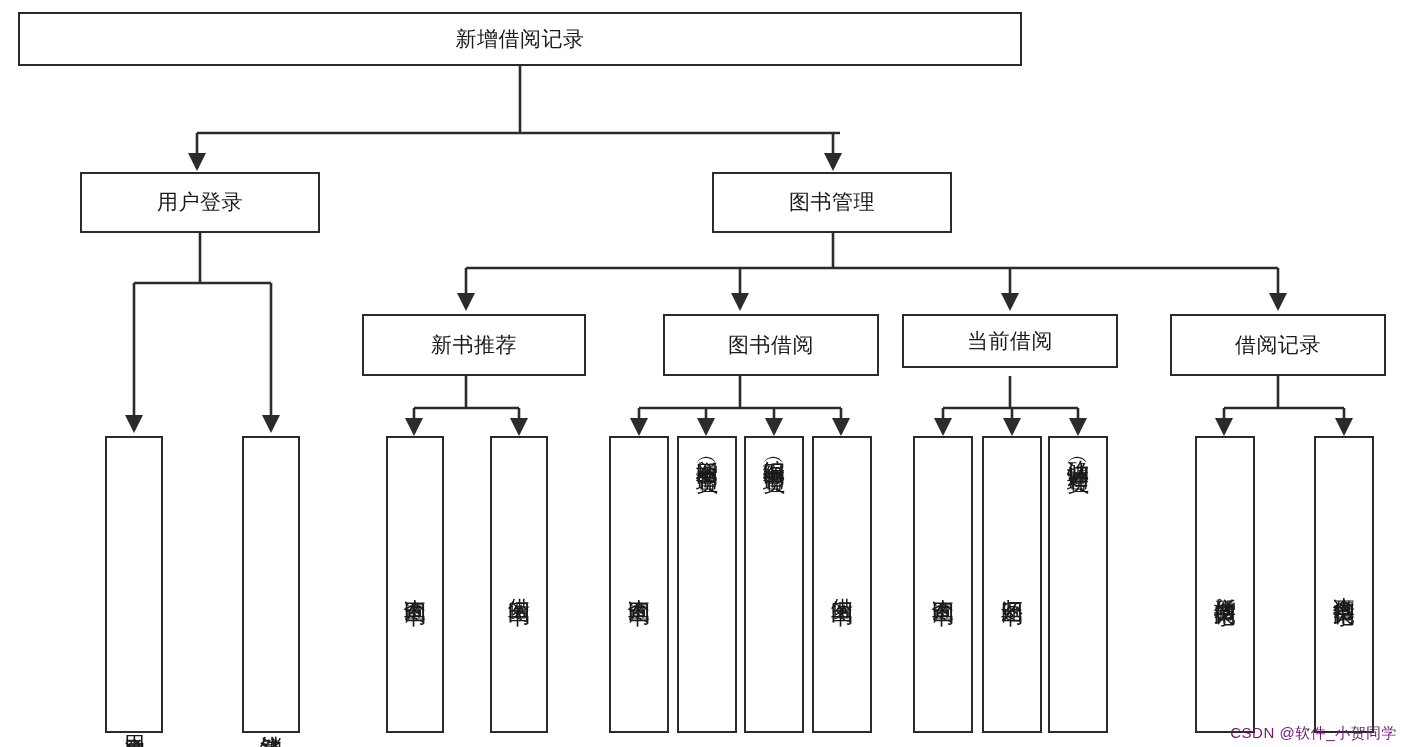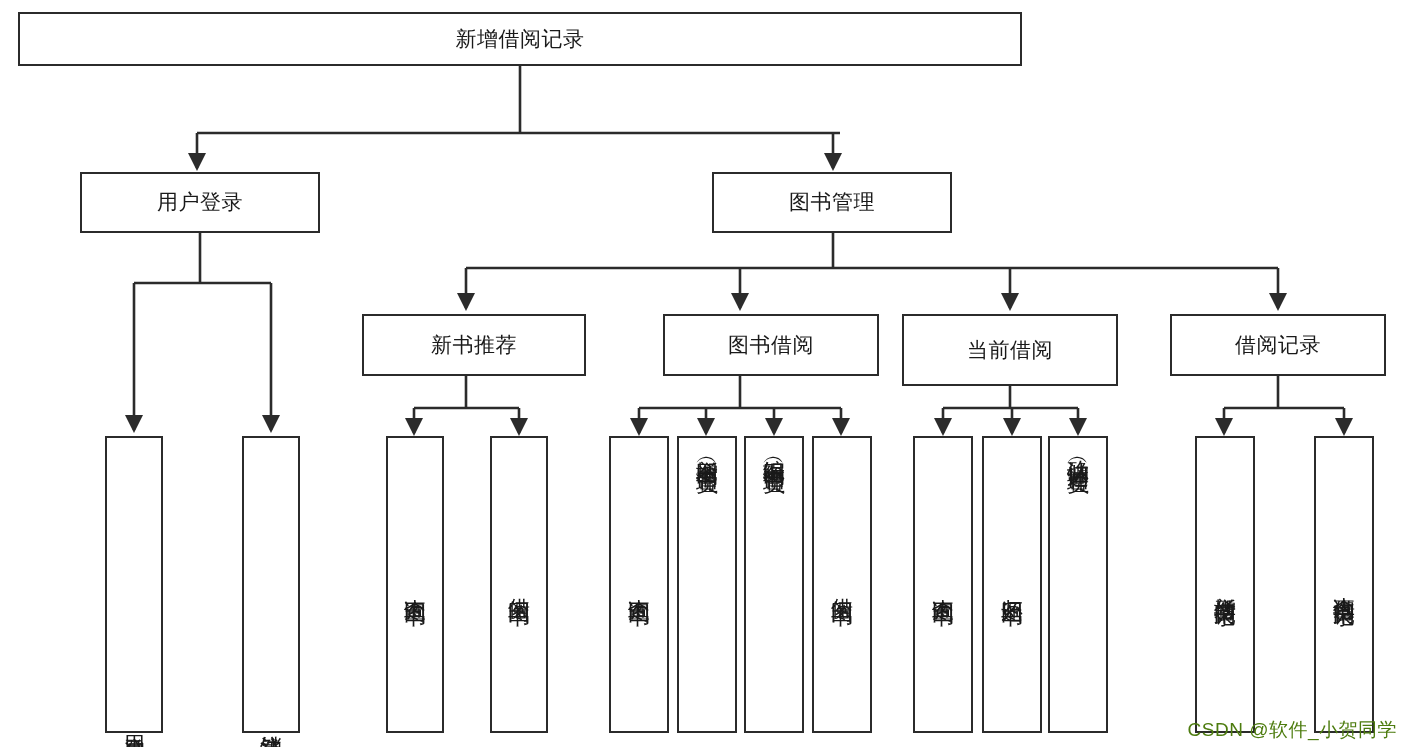--- a/index.html
+++ b/index.html
@@ -60,22 +60,22 @@
     text-orientation: upright;
     font-size: 22px;
     line-height: 1.18;
     letter-spacing: 2px;
     white-space: nowrap;
   }
   #watermark {
     position: absolute;
     right: 8px;
     bottom: 4px;
-    font-size: 19px;
-    color: #4d7c0f;
+    font-size: 15px;
+    color: #701a75;
     letter-spacing: 0.5px;
     white-space: nowrap;
     pointer-events: none;
   }
 </style>
 </head>
 <body>
 
 <div id="diagram-root">
 
@@ -139,21 +139,21 @@
   <div class="node-box horiz" style="left:712px; top:172px; width:240px; height:61px;text-align:center;">
     <span class="node-label">图书管理</span>
   </div>
 
   <div class="node-box horiz" style="left:362px; top:314px; width:224px; height:62px;">
     <span class="node-label">新书推荐</span>
   </div>
   <div class="node-box horiz" style="left:632px; top:314px; width:216px; height:62px;margin-left:31px;">
     <span class="node-label">图书借阅</span>
   </div>
-  <div class="node-box horiz" style="left:902px; top:314px; width:216px; height:72px;">
+  <div class="node-box horiz" style="left:902px; top:314px; width:216px; height:54px;">
     <span class="node-label">当前借阅</span>
   </div>
   <div class="node-box horiz" style="left:1170px; top:314px; width:216px; height:62px;">
     <span class="node-label">借阅记录</span>
   </div>
 
   <div class="node-box vert bottom-align" style="left:105px; top:436px; width:58px; height:297px;">
     <span class="node-label">用户登录</span>
   </div>
   <div class="node-box vert bottom-align" style="left:242px; top:436px; width:58px; height:297px;">

